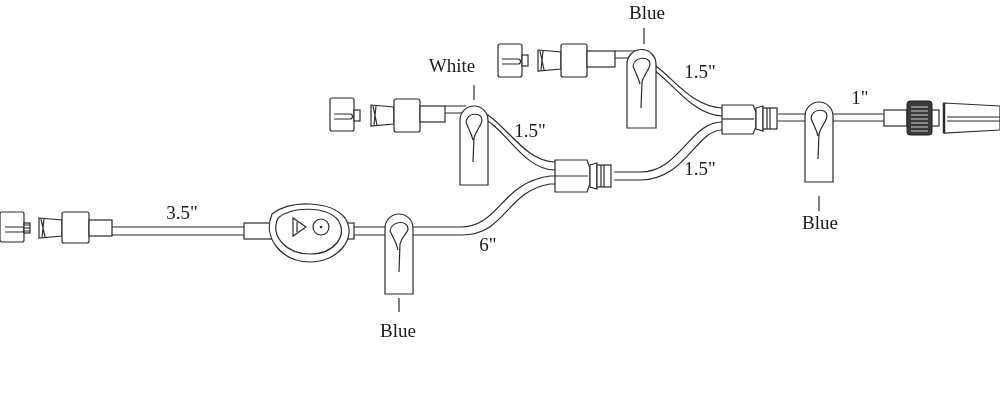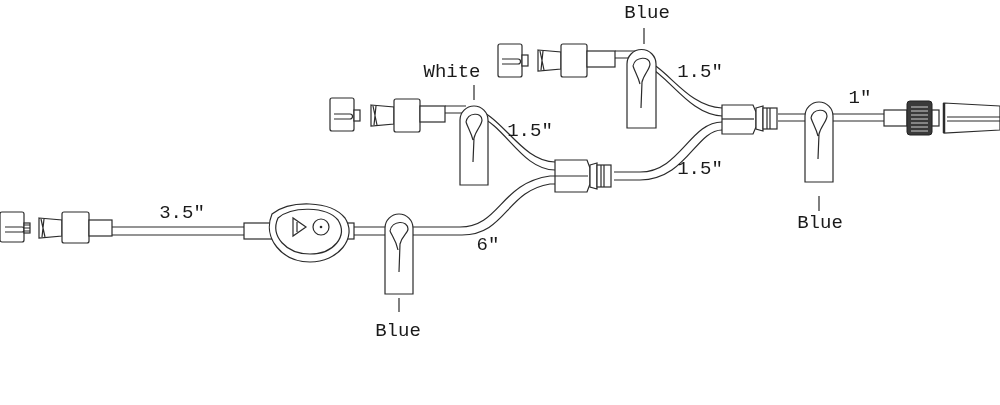--- a/index.html
+++ b/index.html
@@ -1,21 +1,21 @@
 <!DOCTYPE html>
 <html><head>
   <meta charset="utf-8">
   <style>
     html, body { margin: 0; padding: 0; background: #ffffff; }
     body { width: 1000px; height: 405px; position: relative; overflow: hidden; font-family: "Liberation Sans", sans-serif; }
     #diagram { position: absolute; left: 0; top: 0; width: 1000px; height: 405px; }
     .stroke { fill: none; stroke: #2b2b2b; stroke-width: 1.2; }
     .part { fill: #ffffff; stroke: #2b2b2b; stroke-width: 1.2; }
     .dark { fill: #3a3a3a; stroke: #222; stroke-width: 1; }
-    .lbl { position: absolute; font-family: Liberation Mono, monospace; font-size: 19px; color: #1a1a1a; white-space: nowrap; transform: translate(-50%, -50%); }
+    .lbl { position: absolute; font-family: Liberation Serif, serif; font-size: 19px; color: #1a1a1a; white-space: nowrap; transform: translate(-50%, -50%); }
   </style>
 </head>
 <body>
 
 <svg id="diagram" viewBox="0 0 1000 405" xmlns="http://www.w3.org/2000/svg">
 
   <g>
 
     <path class="stroke" d="M112 227 L244 227 M112 235 L244 235"></path>
 
@@ -131,16 +131,16 @@
   </g>
 </svg>
 
 <span class="lbl" style="left:182px; top:213px;">3.5"</span>
 <span class="lbl" style="left:488px; top:245px;">6"</span>
 <span class="lbl" style="left:530px; top:131px;">1.5"</span>
 <span class="lbl" style="left:700px; top:72px;">1.5"</span>
 <span class="lbl" style="left:700px; top:169px;">1.5"</span>
 <span class="lbl" style="left:860px; top:98px;">1"</span>
 
-<span class="lbl" style="left:452px; top:72px;">White</span>
+<span class="lbl" style="left:452px; top:66px;">White</span>
 <span class="lbl" style="left:647px; top:13px;">Blue</span>
 <span class="lbl" style="left:820px; top:223px;">Blue</span>
 <span class="lbl" style="left:398px; top:331px;">Blue</span>
 
 </body></html>

